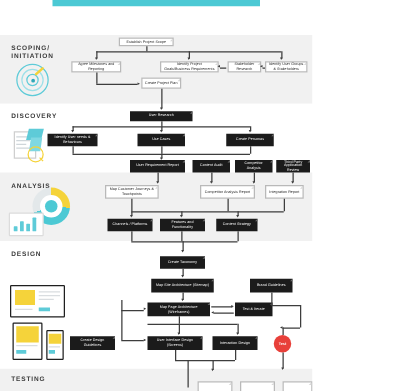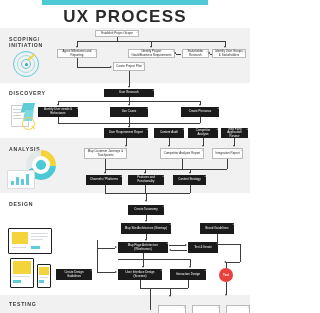--- a/index.html
+++ b/index.html
@@ -83,21 +83,20 @@
   .imgph{position:absolute;background:#f5d33a;}
   .txtln{position:absolute;height:1px;background:#d9dde0;}
   .accent{position:absolute;background:#5ecbd8;}
 </style>
 </head>
 <body>
 
 <div class="page">
 
   <div class="topbar"></div>
-  <div class="title">UX PROCESS</div>
 
   <div class="band grey" style="top:28px;height:55px;"></div>
   <div class="band white" style="top:83px;height:55px;"></div>
   <div class="band grey" style="top:138px;height:55px;"></div>
   <div class="band white" style="top:193px;height:102px;"></div>
   <div class="band grey" style="top:295px;height:18px;"></div>
 
   <div class="band-label" style="top:36px;">
     <span>SCOPING/</span><br>
     <span>INITIATION</span>

